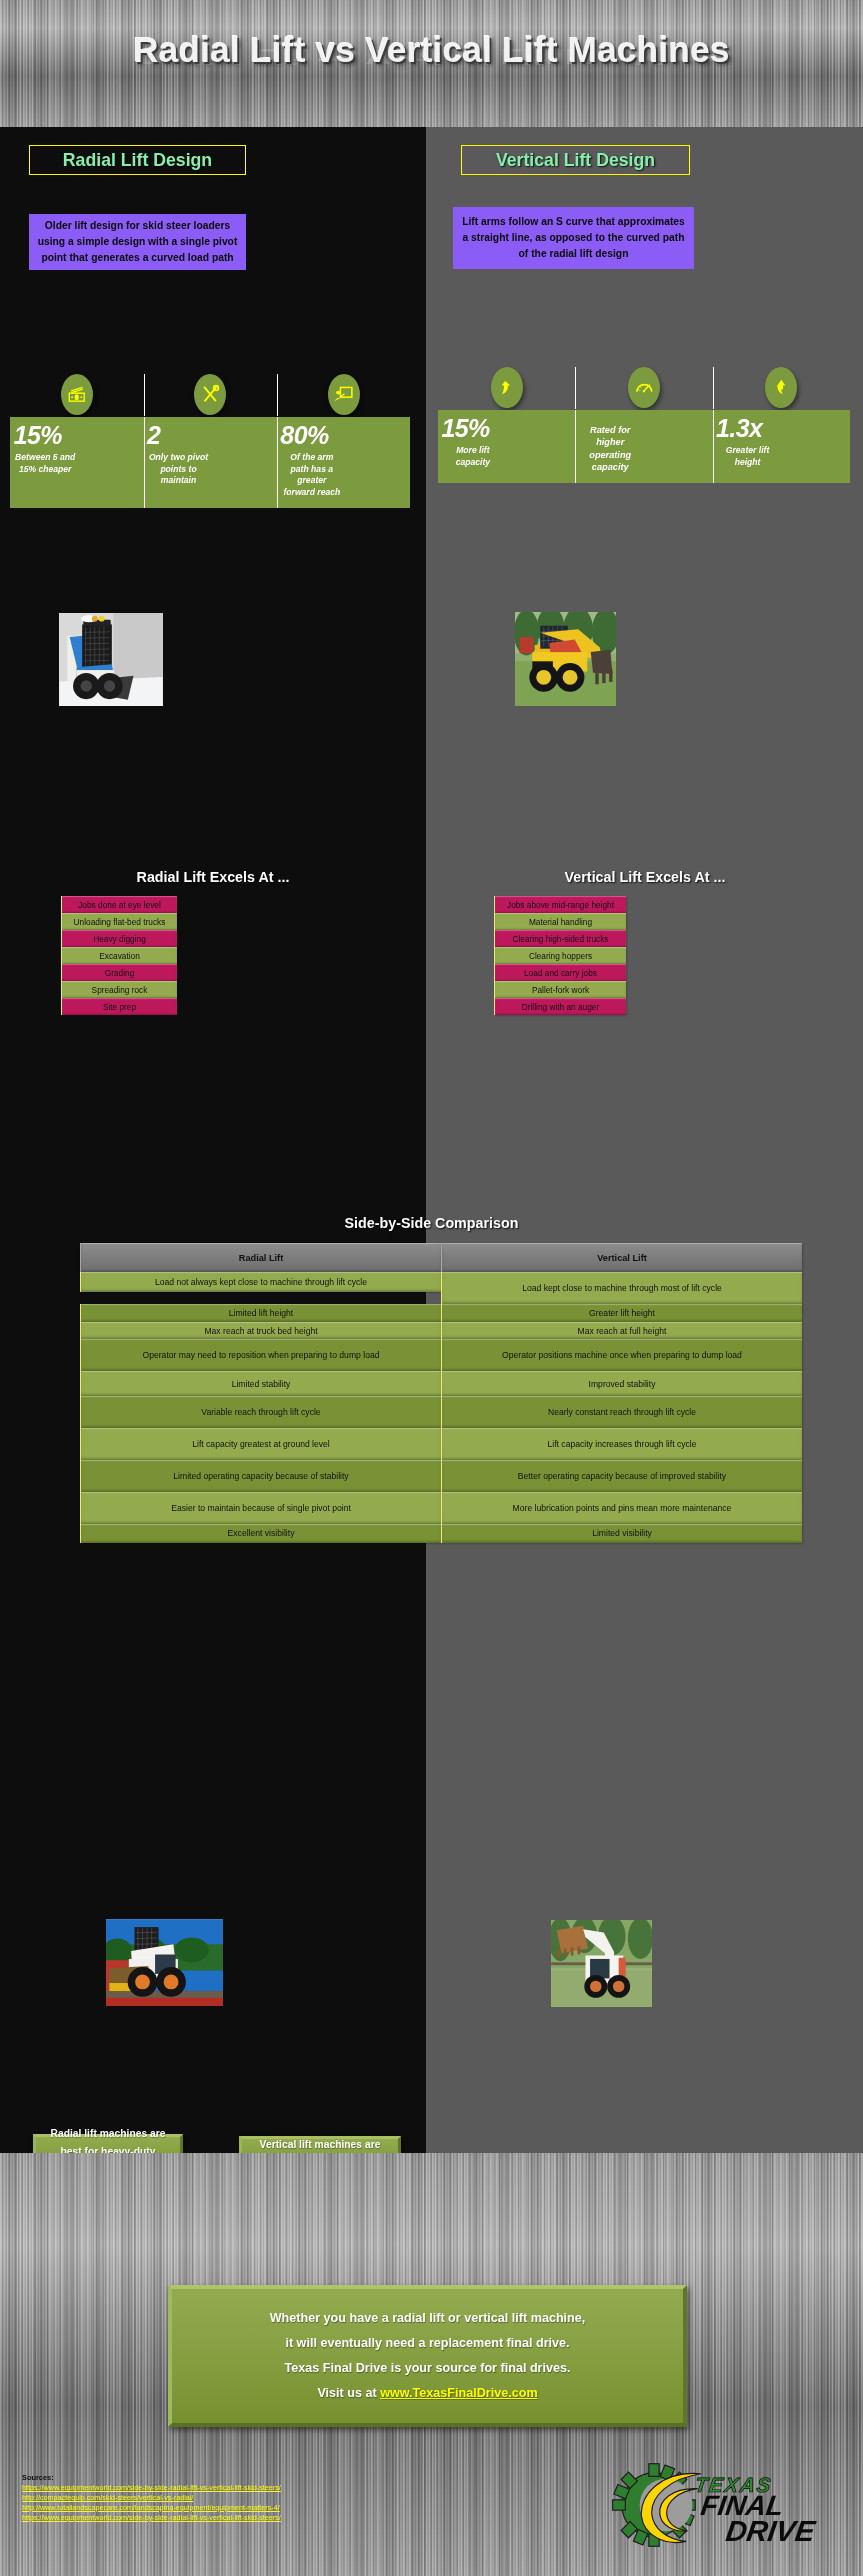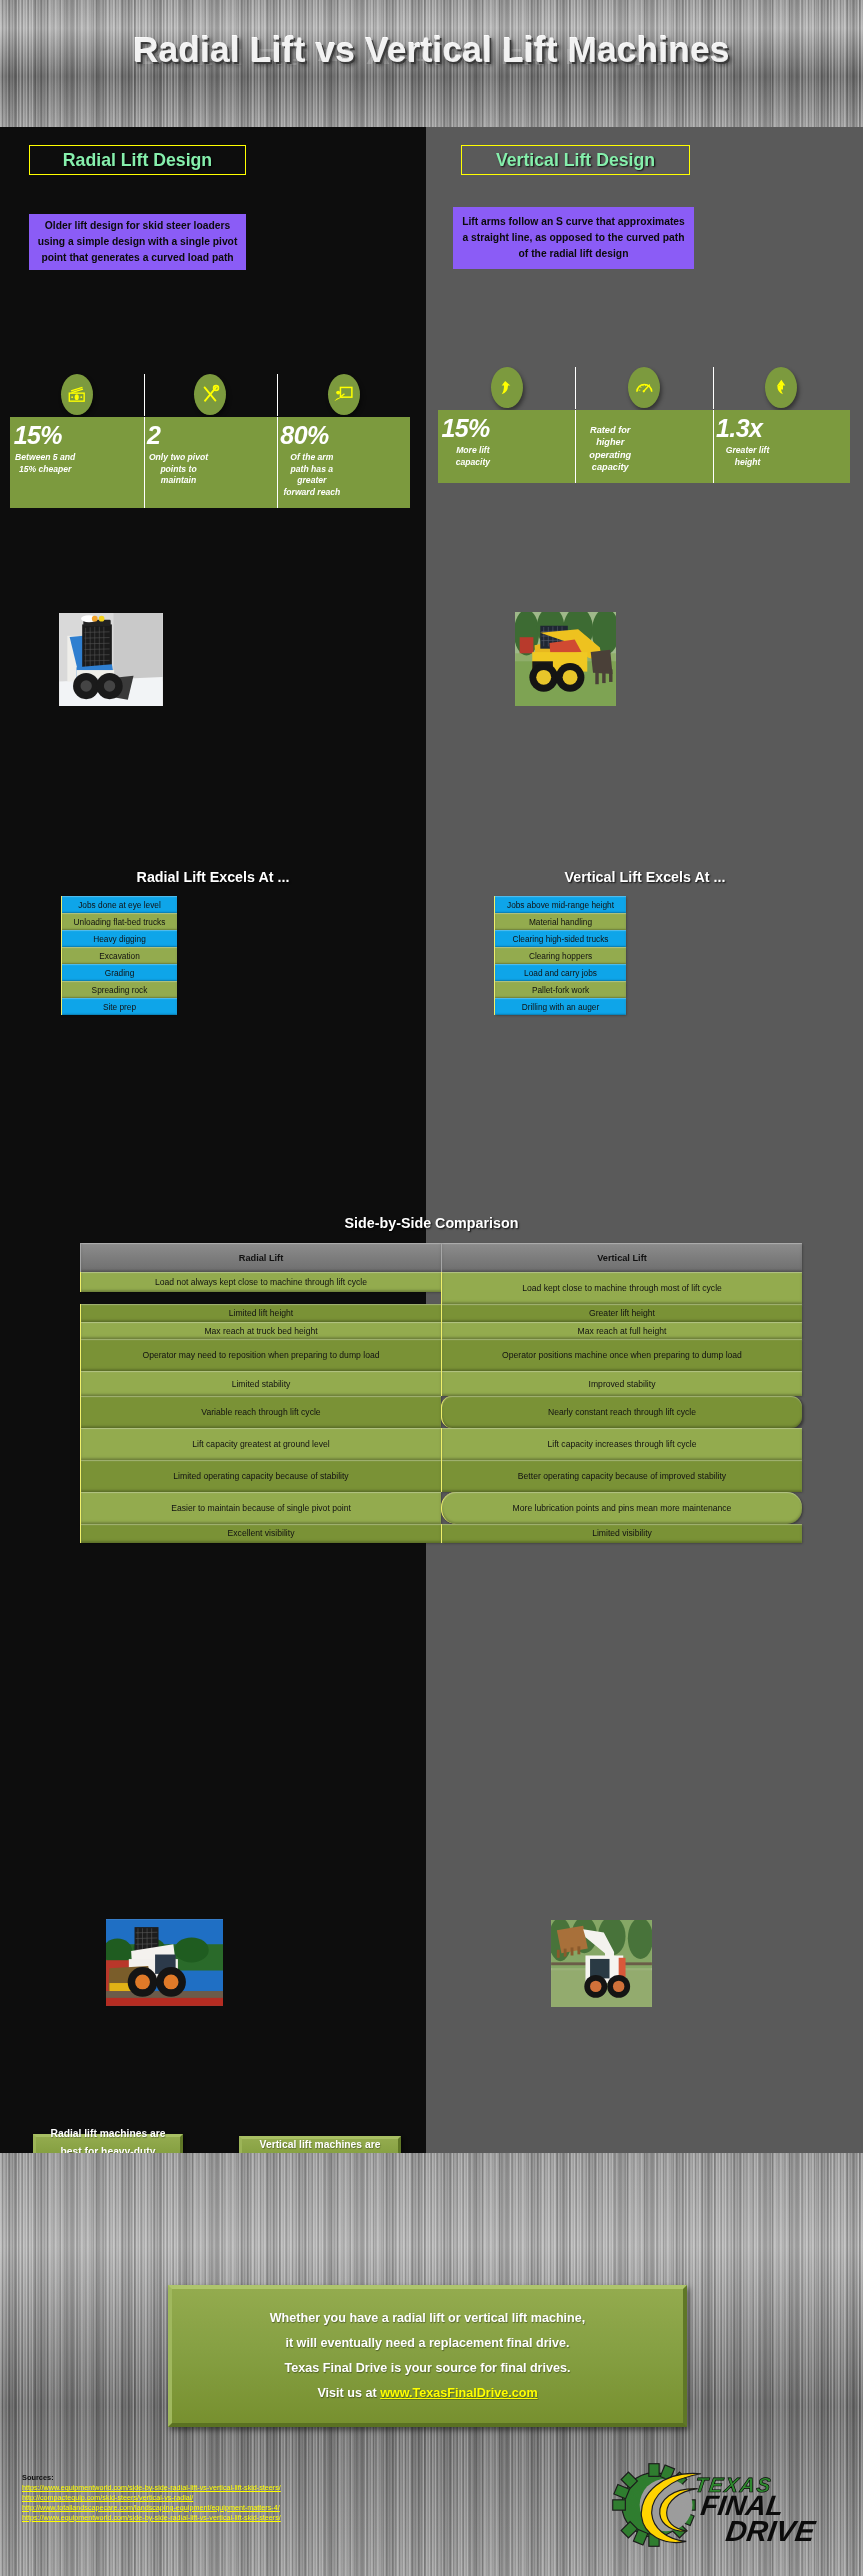--- a/index.html
+++ b/index.html
@@ -106,21 +106,21 @@
   #xl-left  { left:61px; top:896px; width:116px; }
   #xl-right { left:494px; top:896px; width:132px; }
   .xrow {
     height:17px; display:flex; align-items:center; justify-content:center;
     font-size:8.3px; color:#111111;
     border-left:1.7px solid #f0f06a;
     box-shadow: inset 0 1.1px 1.1px rgba(255,255,255,.30), inset 0 -1.1px 1.7px rgba(0,0,0,.25),
                 1.1px 1.1px 2.3px rgba(0,0,0,.35);
     text-align:center; padding:0 3.4px;
   }
-  .xrow.dark  { background:#0ea5e9; }
+  .xrow.dark  { background:#be185d; }
   .xrow.light { background:#93ab4e; }
 
   
   .ctable { position:absolute; left:61px; top:1243px; width:741px; }
   .crow { display:flex;padding-left:19px; }
   .ccell {
     width:50%; display:flex; align-items:center; justify-content:center;
     text-align:center; font-size:8.6px; color:#111111; padding:3.4px 6.9px;
     border-left:1.7px solid #f0f06a;
     box-shadow: inset 0 1.1px 1.1px rgba(255,255,255,.32), inset 0 -1.7px 2.3px rgba(0,0,0,.25),
@@ -422,33 +422,33 @@
     <div class="crow">
       <div class="ccell dark" style="height:32px;">Operator may need to reposition when preparing to dump load</div>
       <div class="ccell dark" style="height:32px;">Operator positions machine once when preparing to dump load</div>
     </div>
     <div class="crow">
       <div class="ccell light" style="height:25px;">Limited stability</div>
       <div class="ccell light" style="height:25px;">Improved stability</div>
     </div>
     <div class="crow">
       <div class="ccell dark" style="height:32px;">Variable reach through lift cycle</div>
-      <div class="ccell dark" style="height:32px;border-radius:11px;">Nearly constant reach through lift cycle</div>
+      <div class="ccell dark" style="height:32px;">Nearly constant reach through lift cycle</div>
     </div>
     <div class="crow">
       <div class="ccell light" style="height:32px;">Lift capacity greatest at ground level</div>
       <div class="ccell light" style="height:32px;">Lift capacity increases through lift cycle</div>
     </div>
     <div class="crow">
       <div class="ccell dark" style="height:32px;">Limited operating capacity because of stability</div>
       <div class="ccell dark" style="height:32px;">Better operating capacity because of improved stability</div>
     </div>
     <div class="crow">
       <div class="ccell light" style="height:32px;">Easier to maintain because of single pivot point</div>
-      <div class="ccell light" style="height:32px;border-radius:15px;">More lubrication points and pins mean more maintenance</div>
+      <div class="ccell light" style="height:32px;">More lubrication points and pins mean more maintenance</div>
     </div>
     <div class="crow">
       <div class="ccell dark" style="height:18.3px;">Excellent visibility</div>
       <div class="ccell dark" style="height:18.3px;">Limited visibility</div>
     </div>
   </div>
 
   <div class="photo" id="photo-r2">
     <svg viewBox="0 0 205 152" width="117" height="87">
       <rect width="205" height="152" fill="#1f6fc4"></rect>

